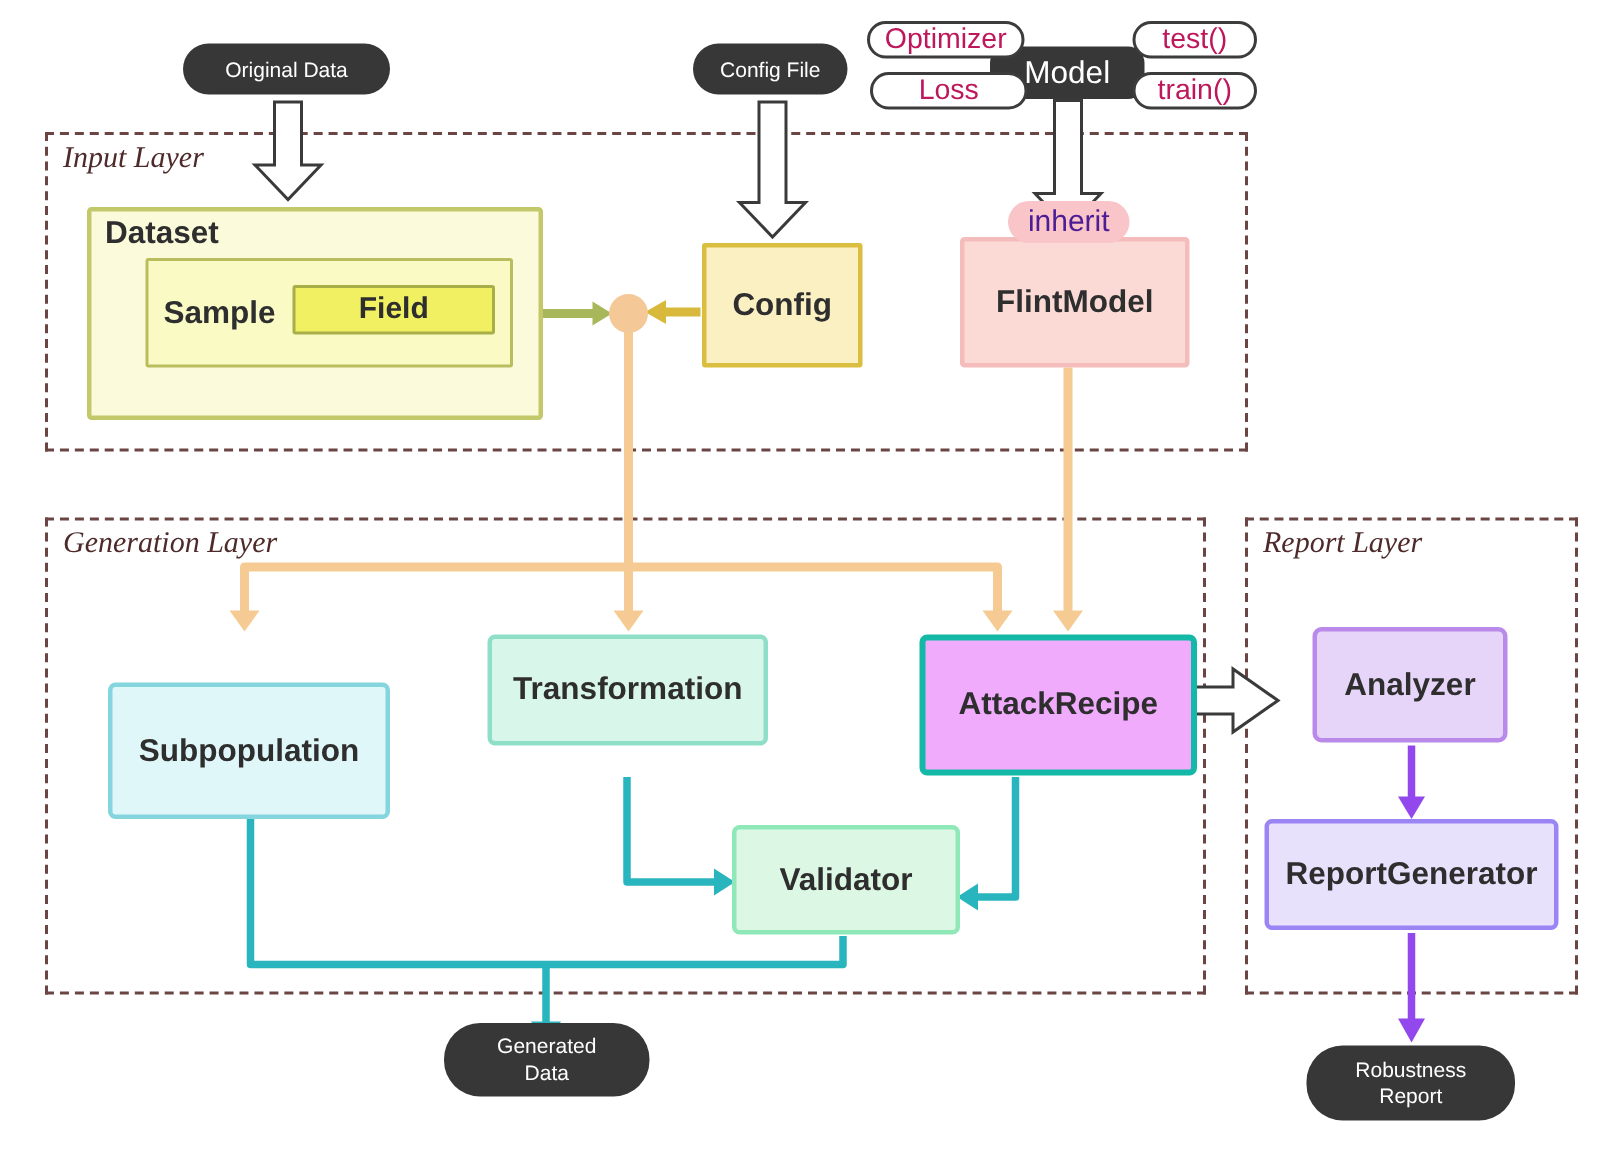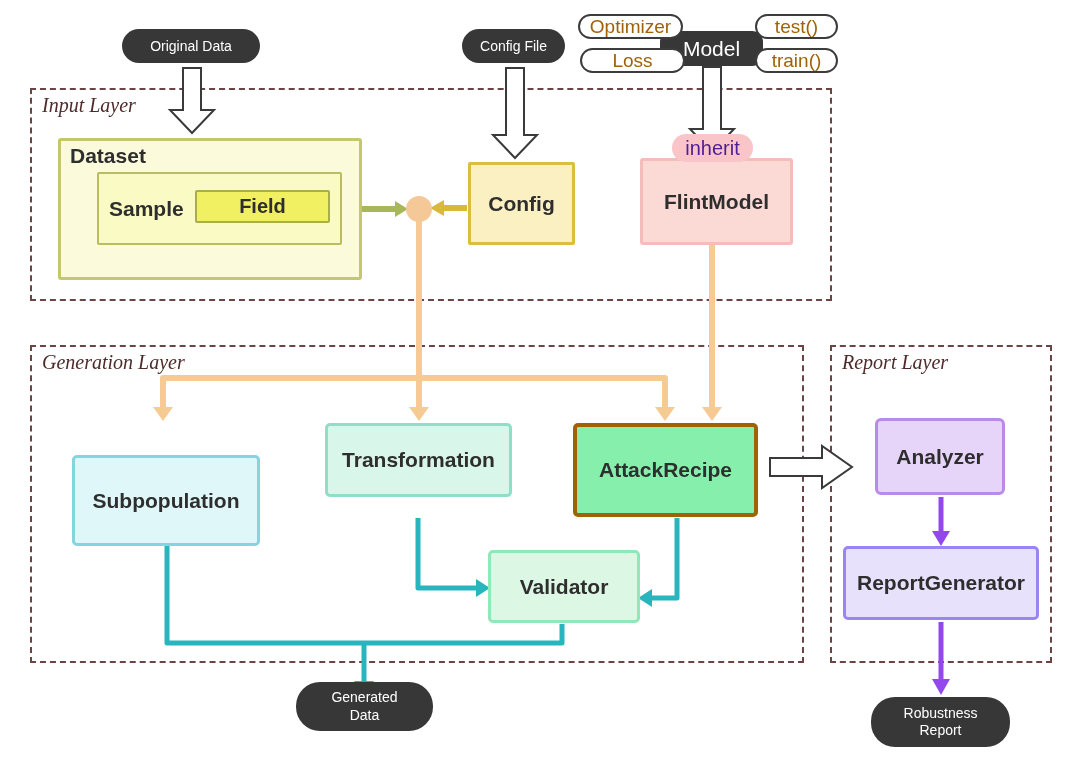--- a/index.html
+++ b/index.html
@@ -21,33 +21,33 @@
     position:absolute;display:flex;align-items:center;justify-content:center;
     font-weight:bold;color:#2e2e2e;z-index:3;box-sizing:border-box;
   }
   .node-dataset{background:#fbfbdc;border:3px solid #c3c96a;border-radius:3px;}
   .node-sample{background:#fafac4;border:2px solid #b9bd5e;border-radius:2px;justify-content:flex-start;padding-left:10px;}
   .node-field{background:#f0f062;border:2px solid #a8ae48;border-radius:2px;}
   .node-config{background:#faf0c2;border:3px solid #d9be3f;border-radius:2px;}
   .node-flint{background:#fbdad6;border:3px solid #f5bcbc;border-radius:3px;}
   .node-subpop{background:#e0f7f9;border:3px solid #85d5de;border-radius:5px;margin-top:33px;}
   .node-transf{background:#d9f6eb;border:3px solid #8fdec8;border-radius:5px;}
-  .node-attack{background:#86efac;border:4px solid #a16207;border-radius:5px;}
+  .node-attack{background:#f0abfc;border:4px solid #14b8a6;border-radius:5px;margin-left:40px;}
   .node-valid{background:#dcf8e5;border:3px solid #8fe8b8;border-radius:5px;}
   .node-analyzer{background:#e7d4f9;border:3px solid #b98ae9;border-radius:6px;}
   .node-reportgen{background:#e7e1fc;border:3px solid #9b85f5;border-radius:5px;}
   .corner-label{position:absolute;font-weight:bold;font-size:21px;color:#2e2e2e;z-index:4;}
   
   .pill{
     position:absolute;display:flex;align-items:center;justify-content:center;
     text-align:center;box-sizing:border-box;z-index:3;
   }
   .pill-dark{background:#373737;color:#ffffff;border-radius:17px;font-size:14px;}
   .pill-dark-2line{border-radius:24px;line-height:1.22;white-space:pre-line;}
-  .pill-white{background:#ffffff;color:#a16207;border:2px solid #3c3c3c;border-radius:13px;font-size:19px;z-index:4;}
+  .pill-white{background:#ffffff;color:#be185d;border:2px solid #3c3c3c;border-radius:13px;font-size:19px;z-index:4;}
   .pill-model{background:#373737;color:#ffffff;border-radius:11px;font-size:21px;z-index:3;}
   .pill-inherit{background:#f9c5c8;color:#4c1d95;border-radius:14px;font-size:20px;z-index:4;margin-top:37px;}
   .label-21{font-size:21px;}
 </style>
 </head>
 <body>
 
 <div id="canvas">
 
   <div class="layer" style="left:30px;top:88px;width:798px;height:209px;"></div>

